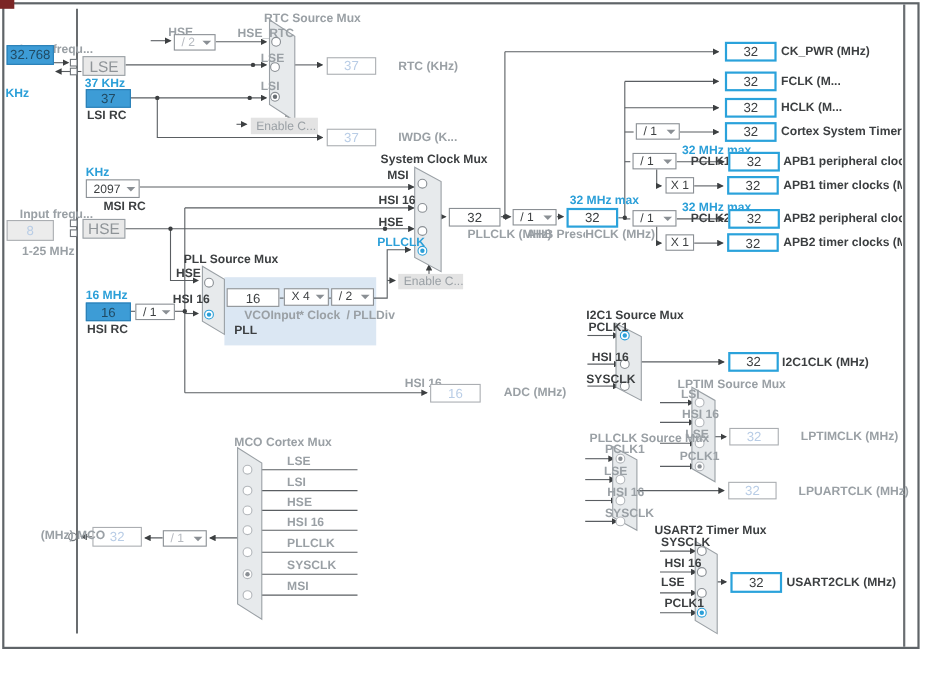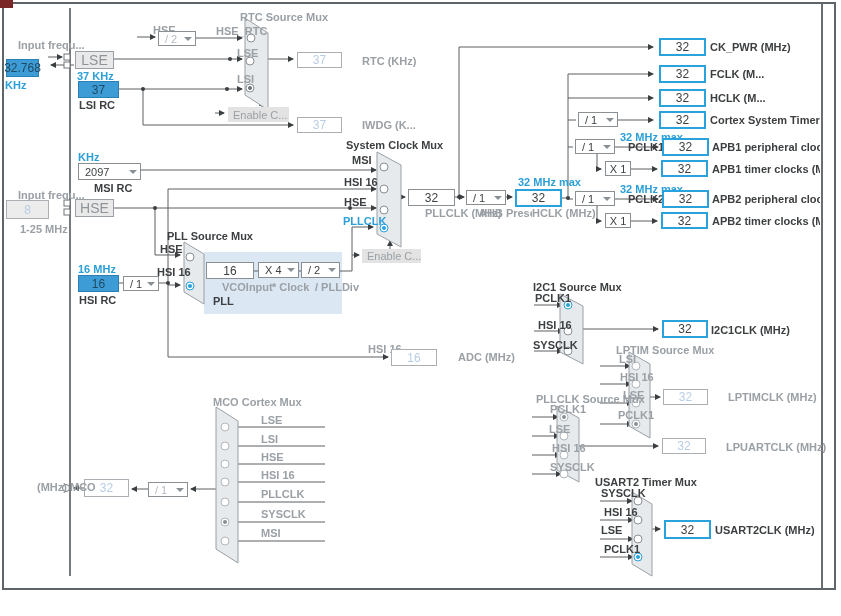--- a/index.html
+++ b/index.html
@@ -203,29 +203,29 @@
       <circle cx="190" cy="286" r="2" fill="#2b9fd8"></circle>
       <circle cx="568" cy="305" r="2" fill="#2b9fd8"></circle>
       <circle cx="636" cy="424" r="2" fill="#8a8f94"></circle>
       <circle cx="564" cy="417" r="2" fill="#8a8f94"></circle>
       <circle cx="638" cy="557" r="2" fill="#2b9fd8"></circle>
       <circle cx="225" cy="522" r="2" fill="#8a8f94"></circle>
     </g>
   </svg>
 
   <div class="lbl gray norm" style="left:2px;top:39px">Input frequ...</div>
-  <div class="vbox bluefill" style="left:6px;top:59px;width:33px;height:18px">32.768</div>
+  <div class="vbox bluefill" style="left:6px;top:41px;width:43px;height:18px">32.768</div>
   <div class="lbl blue" style="left:5px;top:79px">KHz</div>
   <div class="vbox srcbox" style="left:75px;top:51px;width:39px;height:18px">LSE</div>
   <div class="lbl blue" style="left:77px;top:70px">37 KHz</div>
   <div class="vbox bluefill" style="left:78px;top:81px;width:41px;height:17px">37</div>
   <div class="lbl" style="left:79px;top:99px">LSI RC</div>
 
   <div class="lbl blue" style="left:78px;top:151px">KHz</div>
-  <div class="dd" style="left:78px;top:163px;width:63px;height:17px">
+  <div class="dd" style="left:78px;top:163px;width:49px;height:17px">
       <span>2097</span>
       <span class="chev" style="top:6px"></span>
     </div>
   <div class="lbl" style="left:94px;top:182px">MSI RC</div>
 
   <div class="lbl gray norm" style="left:2px;top:189px">Input frequ...</div>
   <div class="vbox grayval" style="left:6px;top:200px;width:43px;height:19px;background:#ececec">8</div>
   <div class="lbl gray norm" style="left:4px;top:223px">1-25 MHz</div>
   <div class="vbox srcbox" style="left:75px;top:199px;width:39px;height:18px">HSE</div>
 

